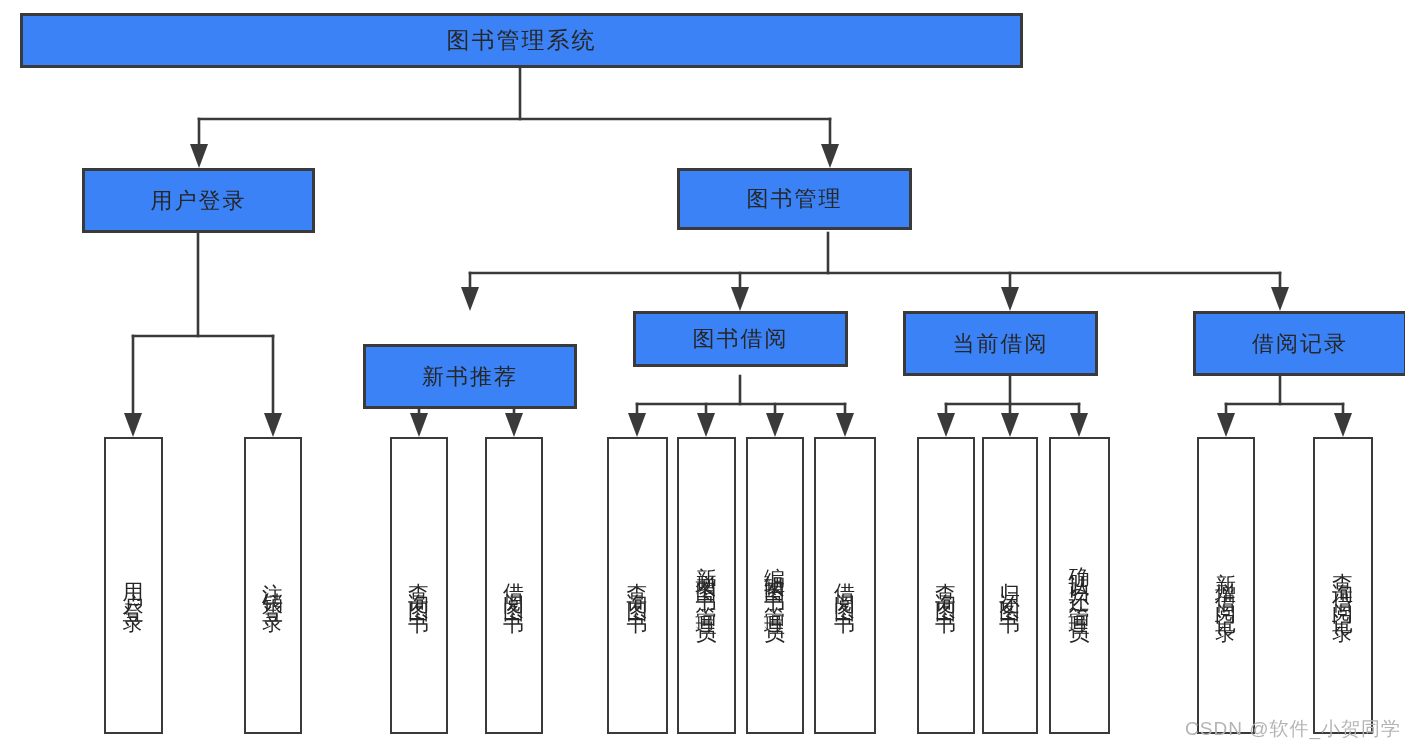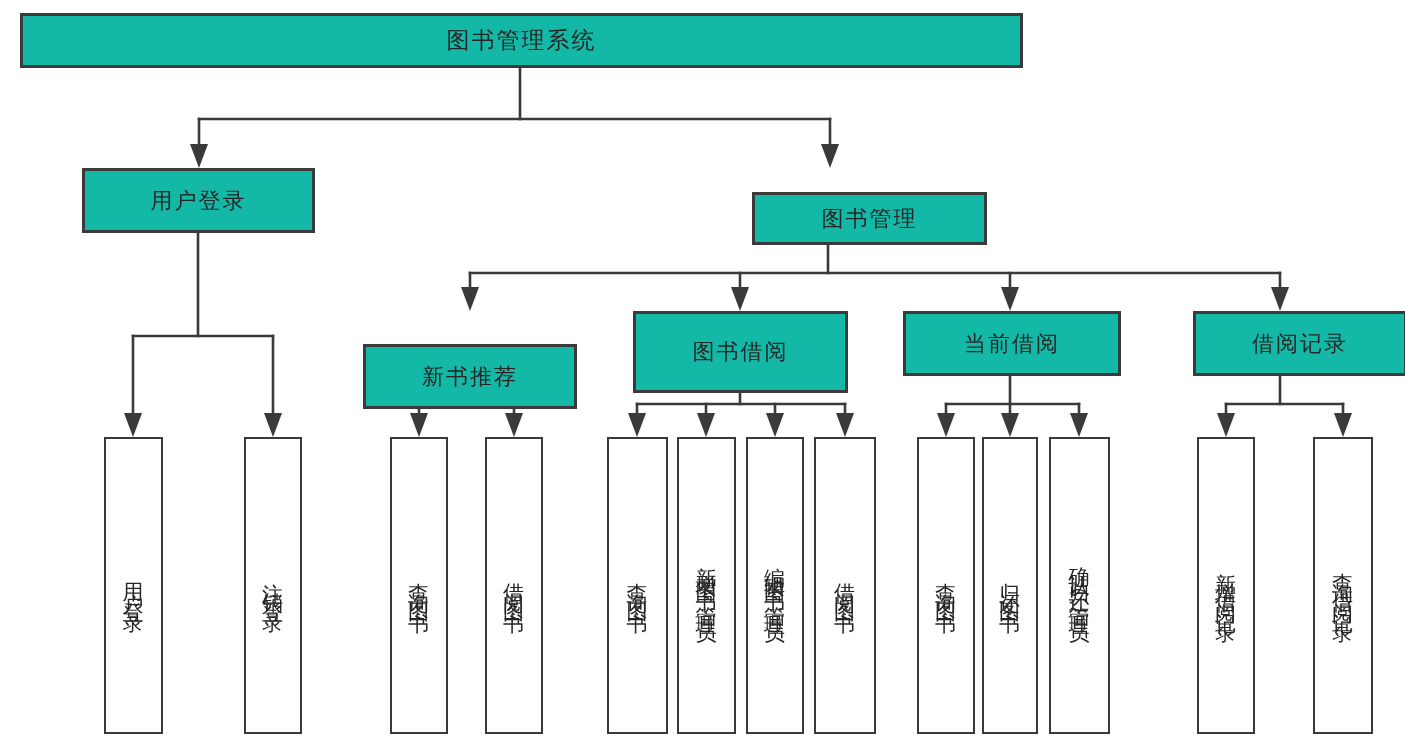--- a/index.html
+++ b/index.html
@@ -8,21 +8,21 @@
     width:1405px;height:747px;
     background:#ffffff;
     font-family:"Liberation Sans",sans-serif;
     overflow:hidden;
   }
   svg.connectors{position:absolute;left:0;top:0;width:1405px;height:747px;}
   svg.connectors line{stroke:#3a3a3a;stroke-width:2.6;stroke-linecap:square;}
   svg.connectors polygon{fill:#3a3a3a;}
   .hbox{
     position:absolute;box-sizing:border-box;
-    background:#14b8a6;border:3px solid #3a3a3a;
+    background:#3b82f6;border:3px solid #3a3a3a;
     display:flex;align-items:center;justify-content:center;
   }
   .hbox span{font-size:22px;color:#262626;letter-spacing:2px;white-space:nowrap;}
   .hbox.root span{font-size:23px;}
   .vbox{
     position:absolute;top:437px;height:297px;box-sizing:border-box;
     background:#ffffff;border:2.5px solid #3a3a3a;
     display:flex;align-items:center;justify-content:center;
   }
   .vbox span{
@@ -96,31 +96,31 @@
       <polygon points="1334,413 1352,413 1343,437"></polygon>
     </svg>
 
   <div class="hbox root" style="left:20px;top:13px;width:1003px;height:55px;">
     <span>图书管理系统</span>
   </div>
 
   <div class="hbox" style="left:82px;top:168px;width:233px;height:65px;">
     <span>用户登录</span>
   </div>
-  <div class="hbox" style="left:752px;top:168px;width:235px;height:53px;margin-top:24px;">
+  <div class="hbox" style="left:677px;top:168px;width:235px;height:62px;">
     <span>图书管理</span>
   </div>
 
   <div class="hbox" style="left:363px;top:311px;width:214px;height:65px;margin-top:33px;">
     <span>新书推荐</span>
   </div>
-  <div class="hbox" style="left:633px;top:311px;width:215px;height:82px;">
+  <div class="hbox" style="left:633px;top:311px;width:215px;height:56px;">
     <span>图书借阅</span>
   </div>
-  <div class="hbox" style="left:903px;top:311px;width:218px;height:65px;">
+  <div class="hbox" style="left:903px;top:311px;width:195px;height:65px;">
     <span>当前借阅</span>
   </div>
   <div class="hbox" style="left:1173px;top:311px;width:214px;height:65px;margin-left:20px;">
     <span>借阅记录</span>
   </div>
 
   <div class="vbox" style="left:104px;width:59px;">
     <span>用户登录</span>
   </div>
   <div class="vbox" style="left:244px;width:58px;">
@@ -157,13 +157,14 @@
     <span>确认归还（管理员）</span>
   </div>
 
   <div class="vbox" style="left:1197px;width:58px;">
     <span>新增借阅记录</span>
   </div>
   <div class="vbox" style="left:1313px;width:60px;">
     <span>查询借阅记录</span>
   </div>
 
+  <div class="watermark">CSDN @软件_小贺同学</div>
 </div>
 
 </body></html>

